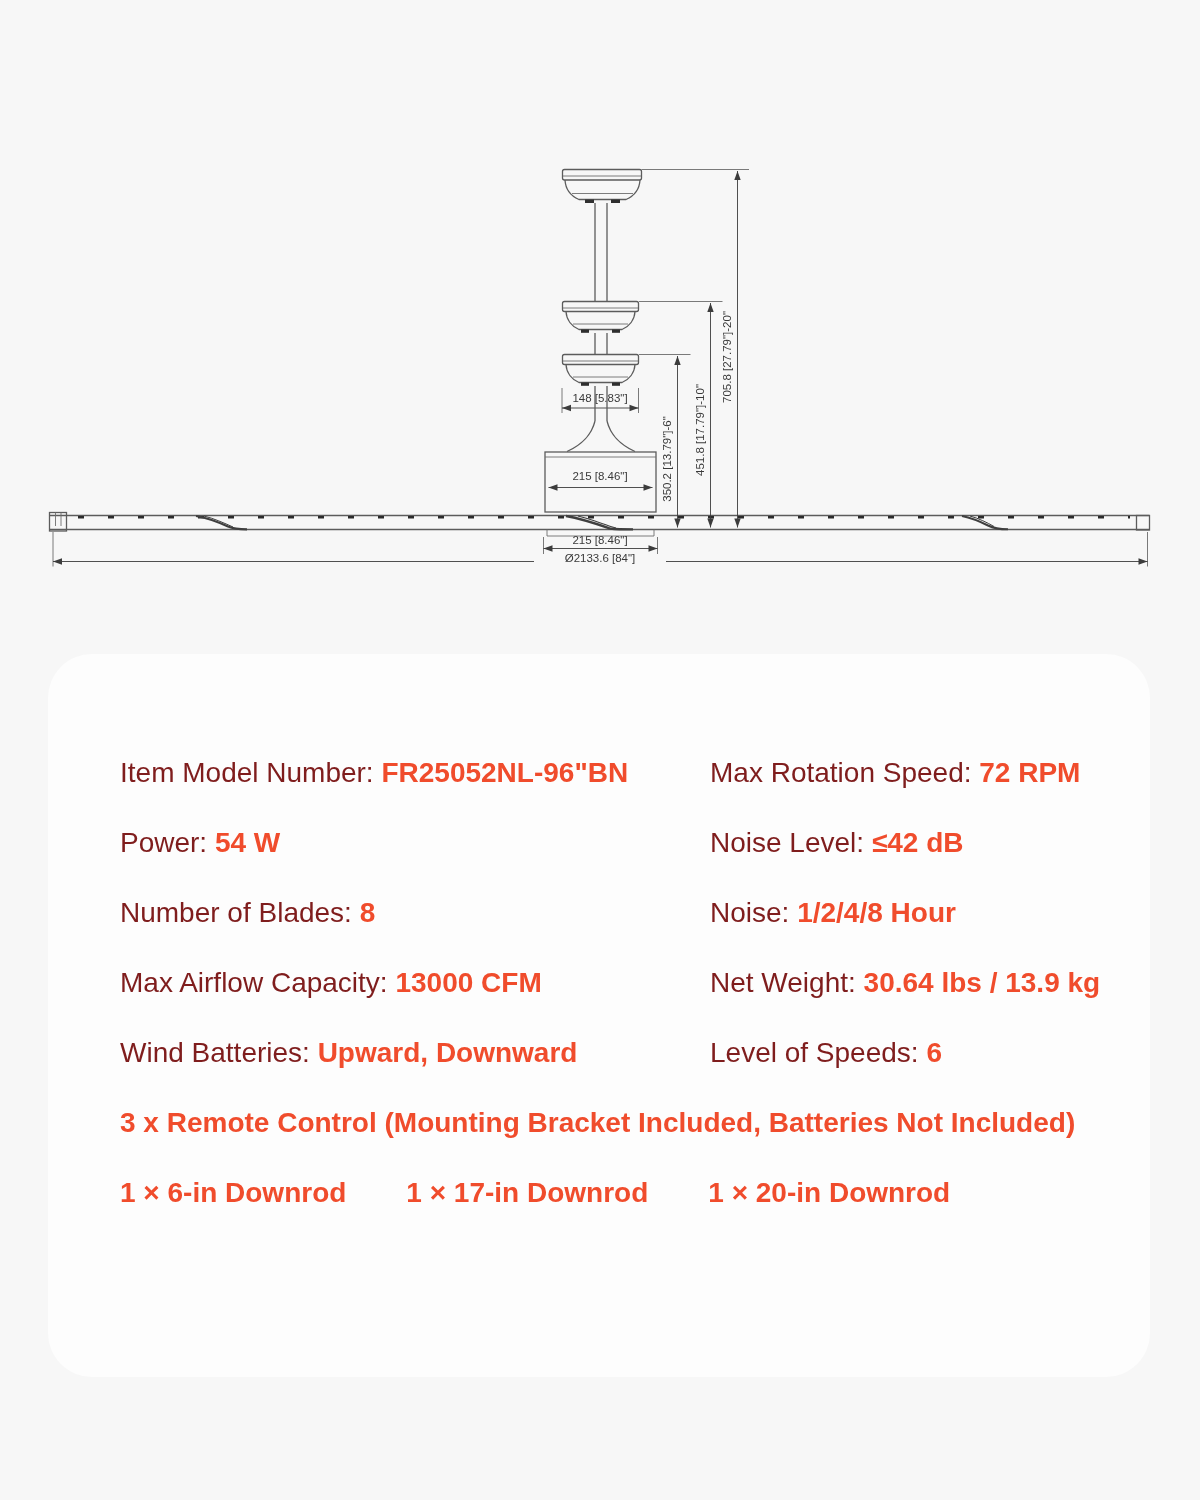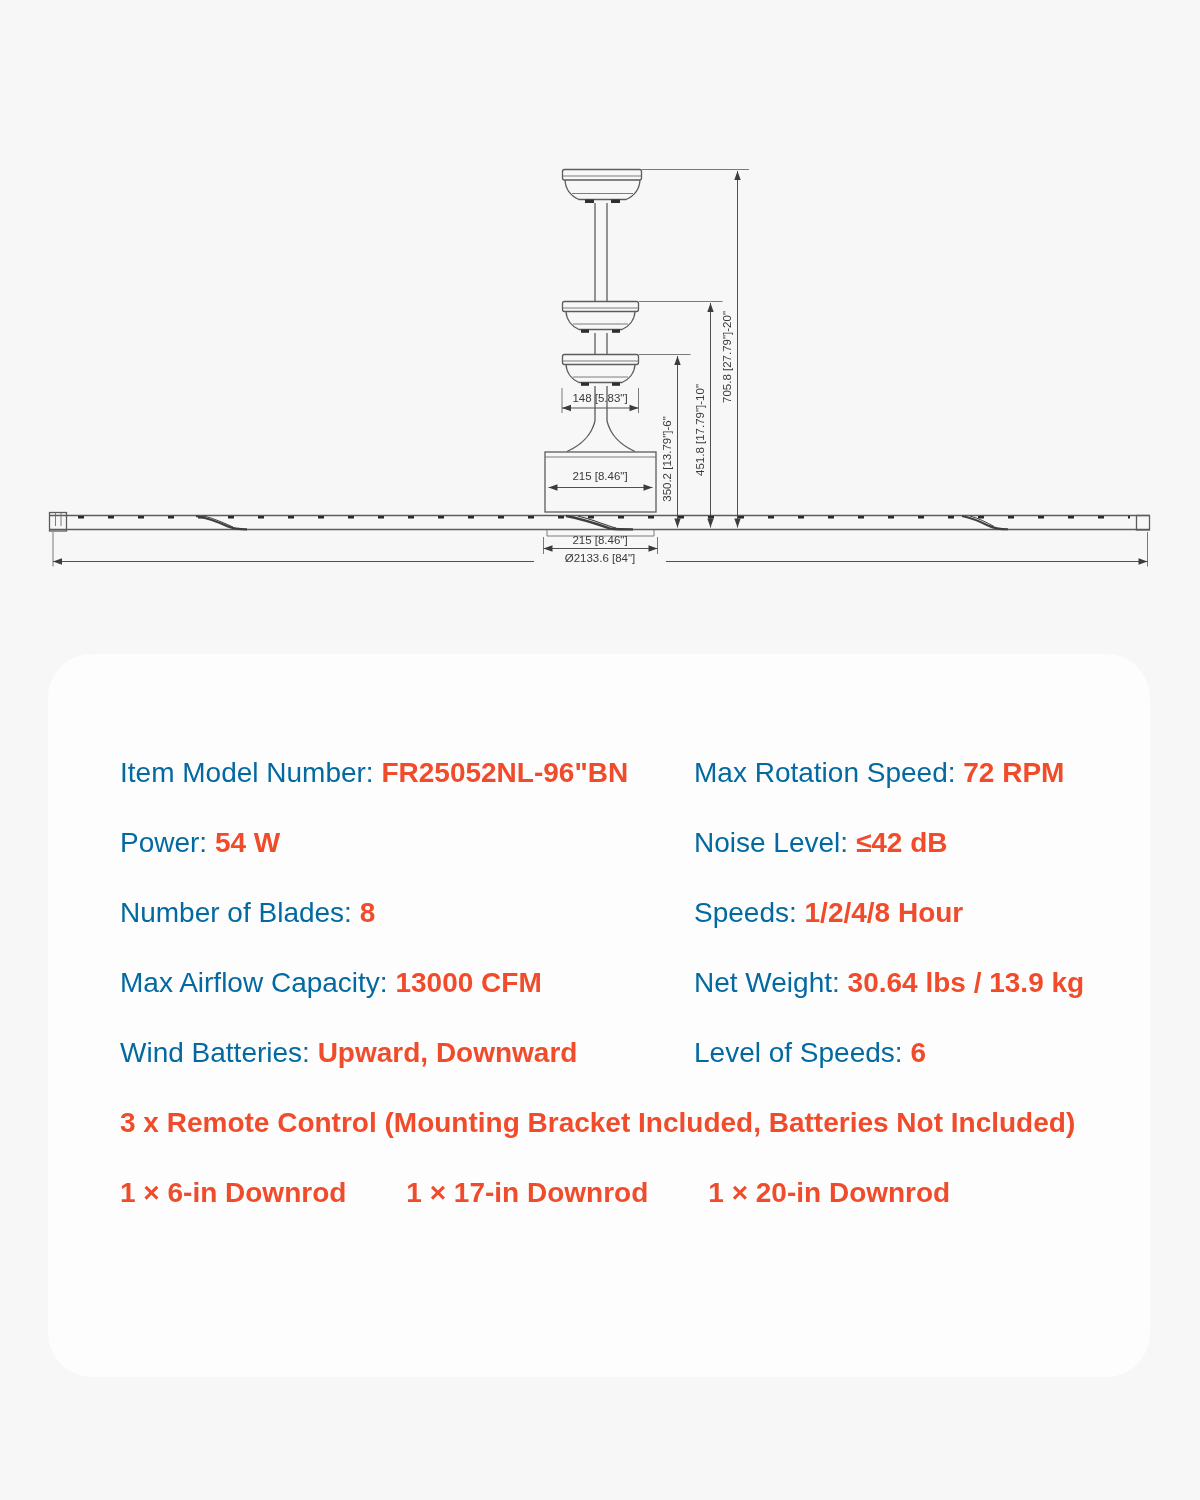--- a/index.html
+++ b/index.html
@@ -23,22 +23,22 @@
   
   .card{
     position:absolute;left:48px;top:654px;width:1102px;height:723px;
     background:#FDFDFD;border-radius:44px;box-sizing:border-box;
     padding-top:83px;
   }
   .spec-row{position:relative;height:70px;}
   .cell{position:absolute;top:50%;transform:translateY(-50%);margin:0;
         font-size:28px;line-height:1.25;white-space:nowrap;}
   .cell.left{left:72px;}
-  .cell.right{left:646px;}
-  .lbl{font-weight:400;color:#0369a1;}
+  .cell.right{left:662px;}
+  .lbl{font-weight:400;color:#7f1d1d;}
   .val{font-weight:700;color:#F04C2C;}
   .downrods-row .cell{display:flex;gap:60px;}
 </style>
 </head>
 <body>
 
 <svg class="diagram" width="1200" height="640" viewBox="0 0 1200 640" xmlns="http://www.w3.org/2000/svg">
   <defs>
     <marker id="arr" viewBox="0 0 10 8" markerWidth="10" markerHeight="8" refX="9.5" refY="4" orient="auto-start-reverse" markerUnits="userSpaceOnUse">
       <path d="M0.5,0.8 L9.5,4 L0.5,7.2 Z" fill="#3c3c3c"></path>
@@ -158,21 +158,21 @@
     <p class="cell right"><span class="lbl">Max Rotation Speed: </span><span class="val">72 RPM</span></p>
   </div>
 
   <div class="spec-row">
     <p class="cell left"><span class="lbl">Power: </span><span class="val">54 W</span></p>
     <p class="cell right"><span class="lbl">Noise Level: </span><span class="val">≤42 dB</span></p>
   </div>
 
   <div class="spec-row">
     <p class="cell left"><span class="lbl">Number of Blades: </span><span class="val">8</span></p>
-    <p class="cell right"><span class="lbl">Speeds: </span><span class="val">1/2/4/8 Hour</span></p>
+    <p class="cell right"><span class="lbl">Noise: </span><span class="val">1/2/4/8 Hour</span></p>
   </div>
 
   <div class="spec-row">
     <p class="cell left"><span class="lbl">Max Airflow Capacity: </span><span class="val">13000 CFM</span></p>
     <p class="cell right"><span class="lbl">Net Weight: </span><span class="val">30.64 lbs / 13.9 kg</span></p>
   </div>
 
   <div class="spec-row">
     <p class="cell left"><span class="lbl">Wind Batteries: </span><span class="val">Upward, Downward</span></p>
     <p class="cell right"><span class="lbl">Level of Speeds: </span><span class="val">6</span></p>

